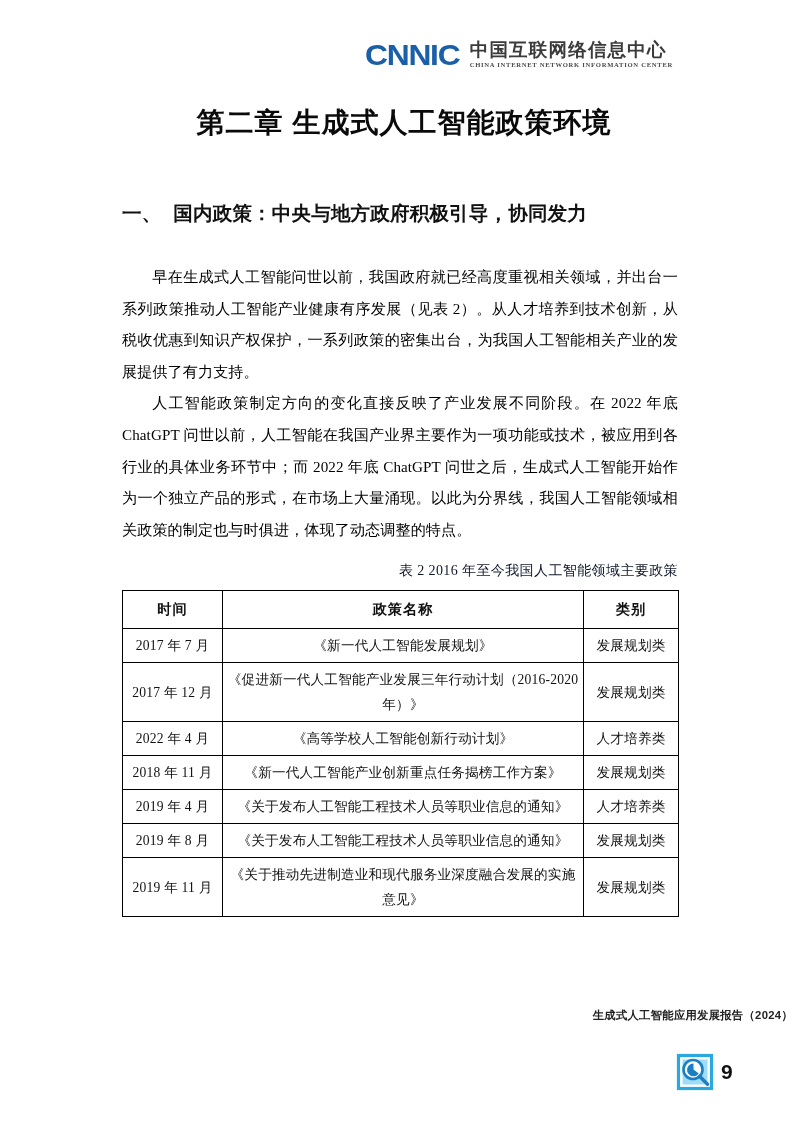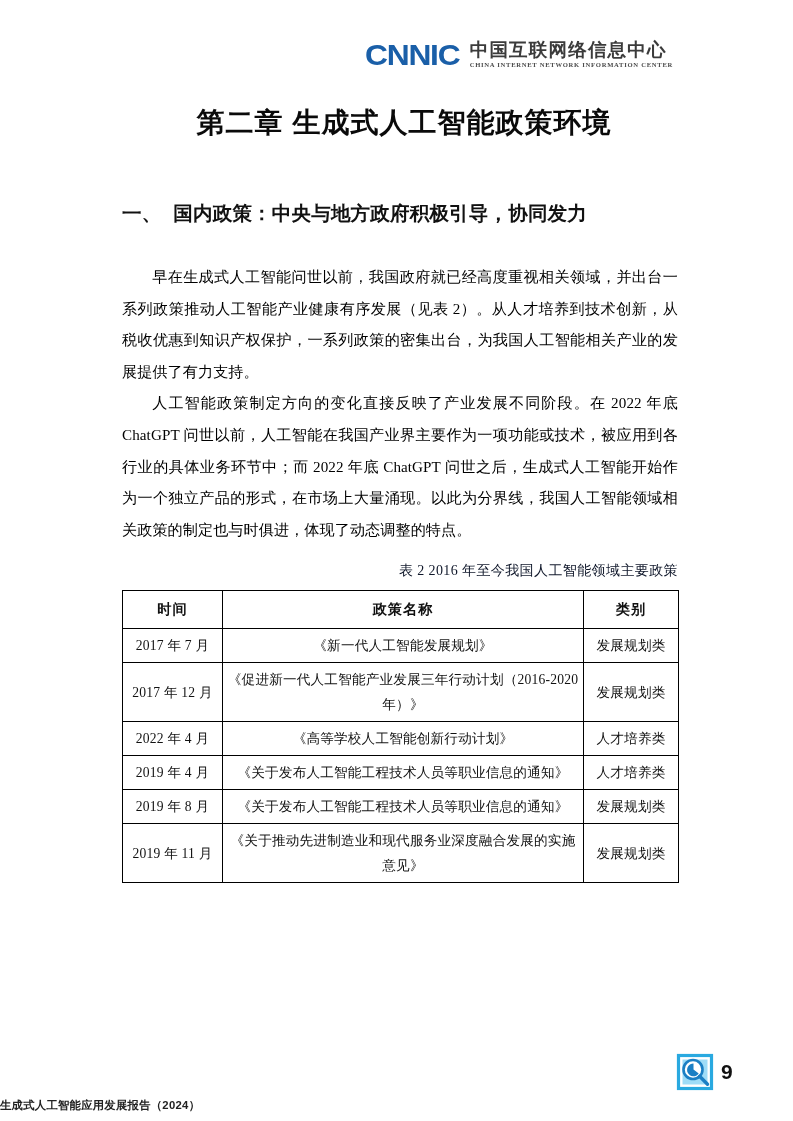--- a/index.html
+++ b/index.html
@@ -152,24 +152,24 @@
     letter-spacing: 1px;
   }
   table.policy-table col.c-time  { width: 100px; }
   table.policy-table col.c-name  { width: 361px; }
   table.policy-table col.c-type  { width: 95px; }
   td.cell-name { line-height: 26px; }
 
   
   .footer-note {
     position: absolute;
-    top: 1098px;
+    top: 1008px;
     left: 0;
     width: 793px;
-    text-align: left;
+    text-align: right;
     font-family: "Liberation Sans", sans-serif;
     font-size: 11.3px;
     font-weight: 700;
     color: #222;
     letter-spacing: 0.3px;
   }
   .footer-brand {
     position: absolute;
     top: 1053px;
     left: 676px;
@@ -236,20 +236,25 @@
         </tr>
         <tr>
           <td>2017 年 12 月</td>
           <td class="cell-name">《促进新一代人工智能产业发展三年行动计划（2016-2020 年）》</td>
           <td>发展规划类</td>
         </tr>
         <tr>
           <td>2022 年 4 月</td>
           <td class="cell-name">《高等学校人工智能创新行动计划》</td>
           <td>人才培养类</td>
+        </tr>
+        <tr>
+          <td>2018 年 11 月</td>
+          <td class="cell-name">《新一代人工智能产业创新重点任务揭榜工作方案》</td>
+          <td>发展规划类</td>
         </tr>
         <tr>
           <td>2019 年 4 月</td>
           <td class="cell-name">《关于发布人工智能工程技术人员等职业信息的通知》</td>
           <td>人才培养类</td>
         </tr>
         <tr>
           <td>2019 年 8 月</td>
           <td class="cell-name">《关于发布人工智能工程技术人员等职业信息的通知》</td>
           <td>发展规划类</td>

